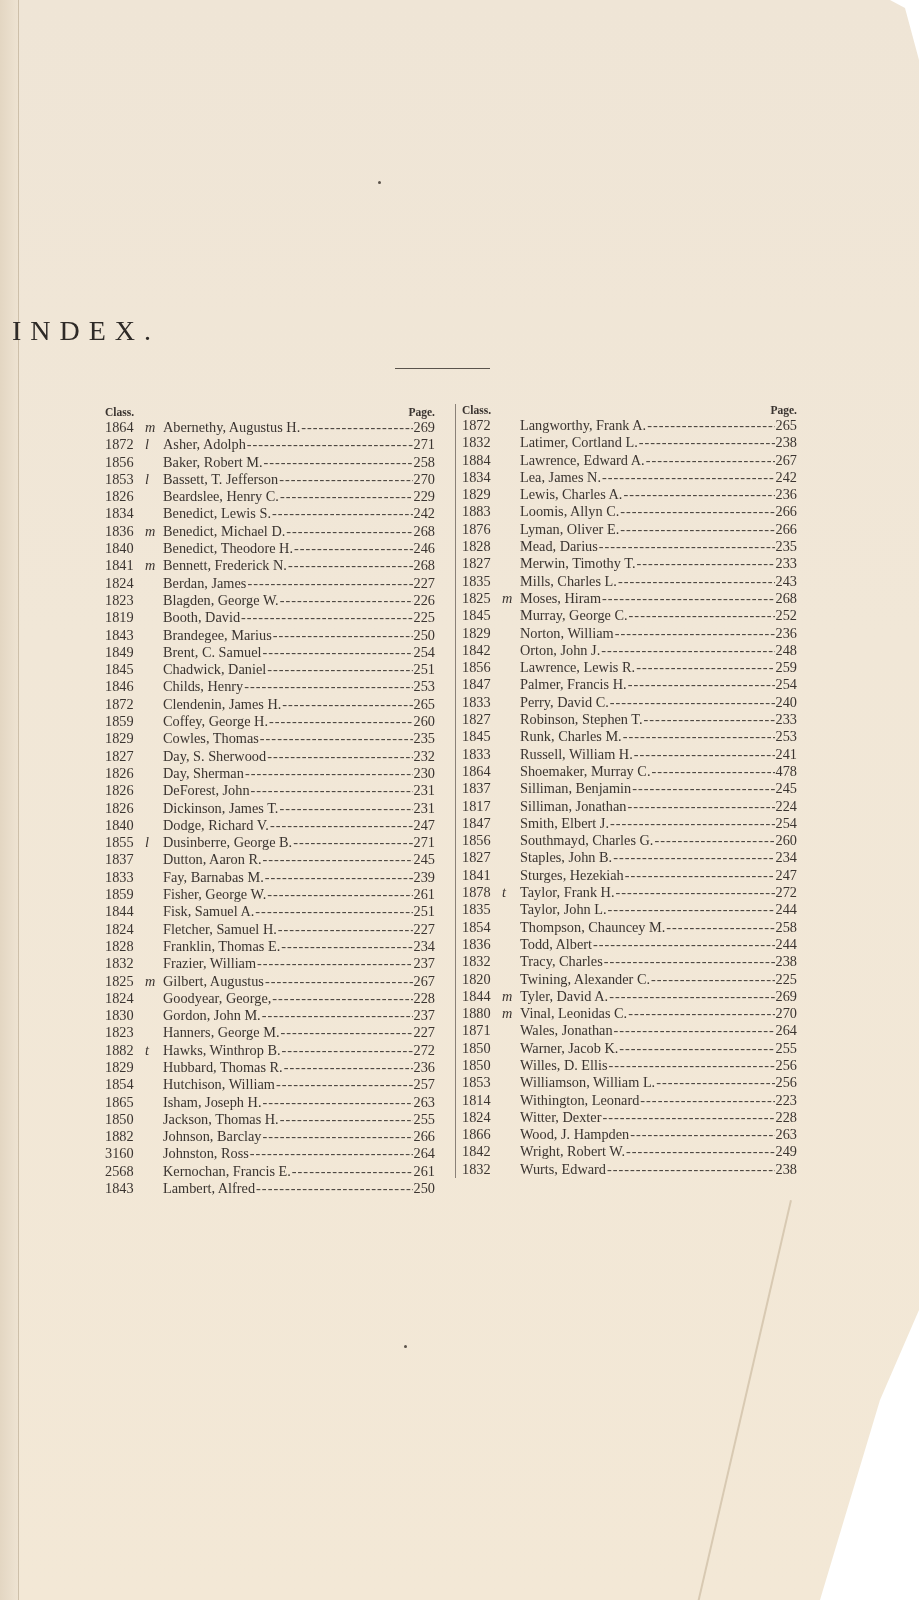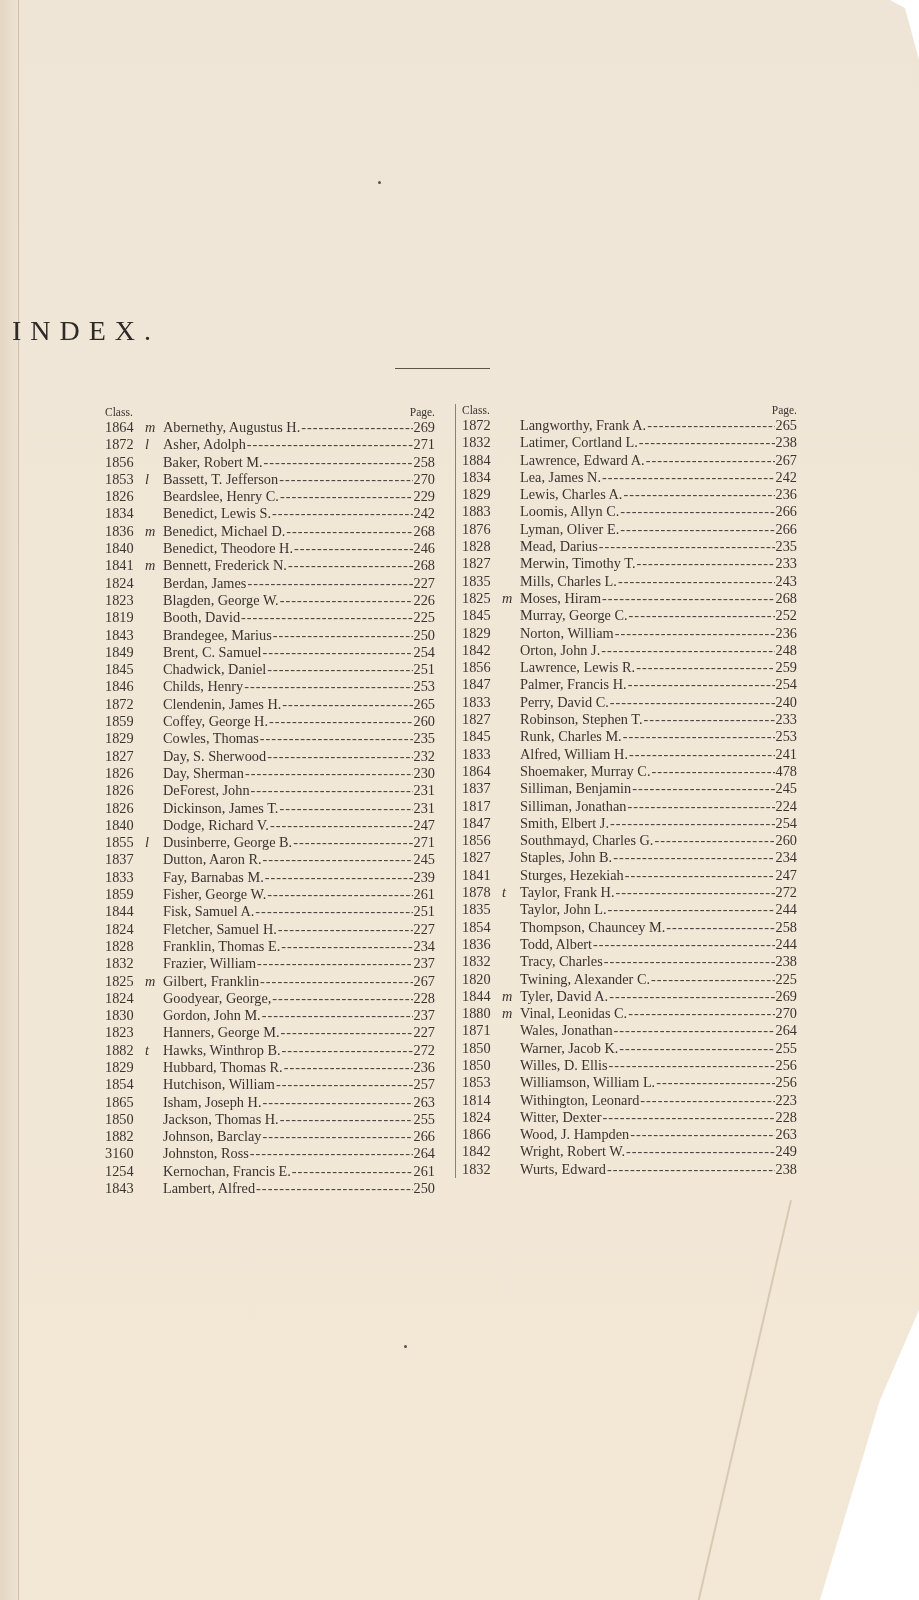--- a/index.html
+++ b/index.html
@@ -32,21 +32,21 @@
     background: #5a534c;
   }
   .col {
     position: absolute; top: 406px; width: 330px;
     font-size: 14.3px; line-height: 17.3px;
   }
   .col-left { left: 105px; }
   .col-right { left: 455px; width: 335px; border-left: 1px solid #8a8178; padding-left: 6px; top: 404px; }
   .col-head {
     display: flex; justify-content: space-between; font-size: 11.5px;
-    line-height: 12px; margin-bottom: 1px;
+    line-height: 12px; margin-bottom: 1px; font-weight: bold;
   }
   .row { display: flex; align-items: baseline; white-space: nowrap; }
   .row .cls { width: 40px; flex: none; }
   .row .mark { width: 18px; flex: none; font-style: italic; }
   .row .name { flex: none; }
   .row .leader {
     flex: 1; overflow: hidden; margin: 0 1px; letter-spacing: 1px; color: #4a443e;
   }
   .row .leader::before { content: "------------------------------------------------------------"; }
   .row .pg { flex: none; }
@@ -289,21 +289,21 @@
         <div class="row">
           <span class="cls">1832</span>
           <span class="mark"></span>
           <span class="name">Frazier, William</span>
           <span class="leader"></span>
           <span class="pg">237</span>
         </div>
         <div class="row">
           <span class="cls">1825</span>
           <span class="mark">m</span>
-          <span class="name">Gilbert, Franklin</span>
+          <span class="name">Gilbert, Augustus</span>
           <span class="leader"></span>
           <span class="pg">267</span>
         </div>
         <div class="row">
           <span class="cls">1824</span>
           <span class="mark"></span>
           <span class="name">Goodyear, George,</span>
           <span class="leader"></span>
           <span class="pg">228</span>
         </div>
@@ -364,21 +364,21 @@
           <span class="pg">266</span>
         </div>
         <div class="row">
           <span class="cls">3160</span>
           <span class="mark"></span>
           <span class="name">Johnston, Ross</span>
           <span class="leader"></span>
           <span class="pg">264</span>
         </div>
         <div class="row">
-          <span class="cls">1254</span>
+          <span class="cls">2568</span>
           <span class="mark"></span>
           <span class="name">Kernochan, Francis E.</span>
           <span class="leader"></span>
           <span class="pg">261</span>
         </div>
         <div class="row">
           <span class="cls">1843</span>
           <span class="mark"></span>
           <span class="name">Lambert, Alfred</span>
           <span class="leader"></span>
@@ -522,21 +522,21 @@
         <div class="row">
           <span class="cls">1845</span>
           <span class="mark"></span>
           <span class="name">Runk, Charles M.</span>
           <span class="leader"></span>
           <span class="pg">253</span>
         </div>
         <div class="row">
           <span class="cls">1833</span>
           <span class="mark"></span>
-          <span class="name">Alfred, William H.</span>
+          <span class="name">Russell, William H.</span>
           <span class="leader"></span>
           <span class="pg">241</span>
         </div>
         <div class="row">
           <span class="cls">1864</span>
           <span class="mark"></span>
           <span class="name">Shoemaker, Murray C.</span>
           <span class="leader"></span>
           <span class="pg">478</span>
         </div>

